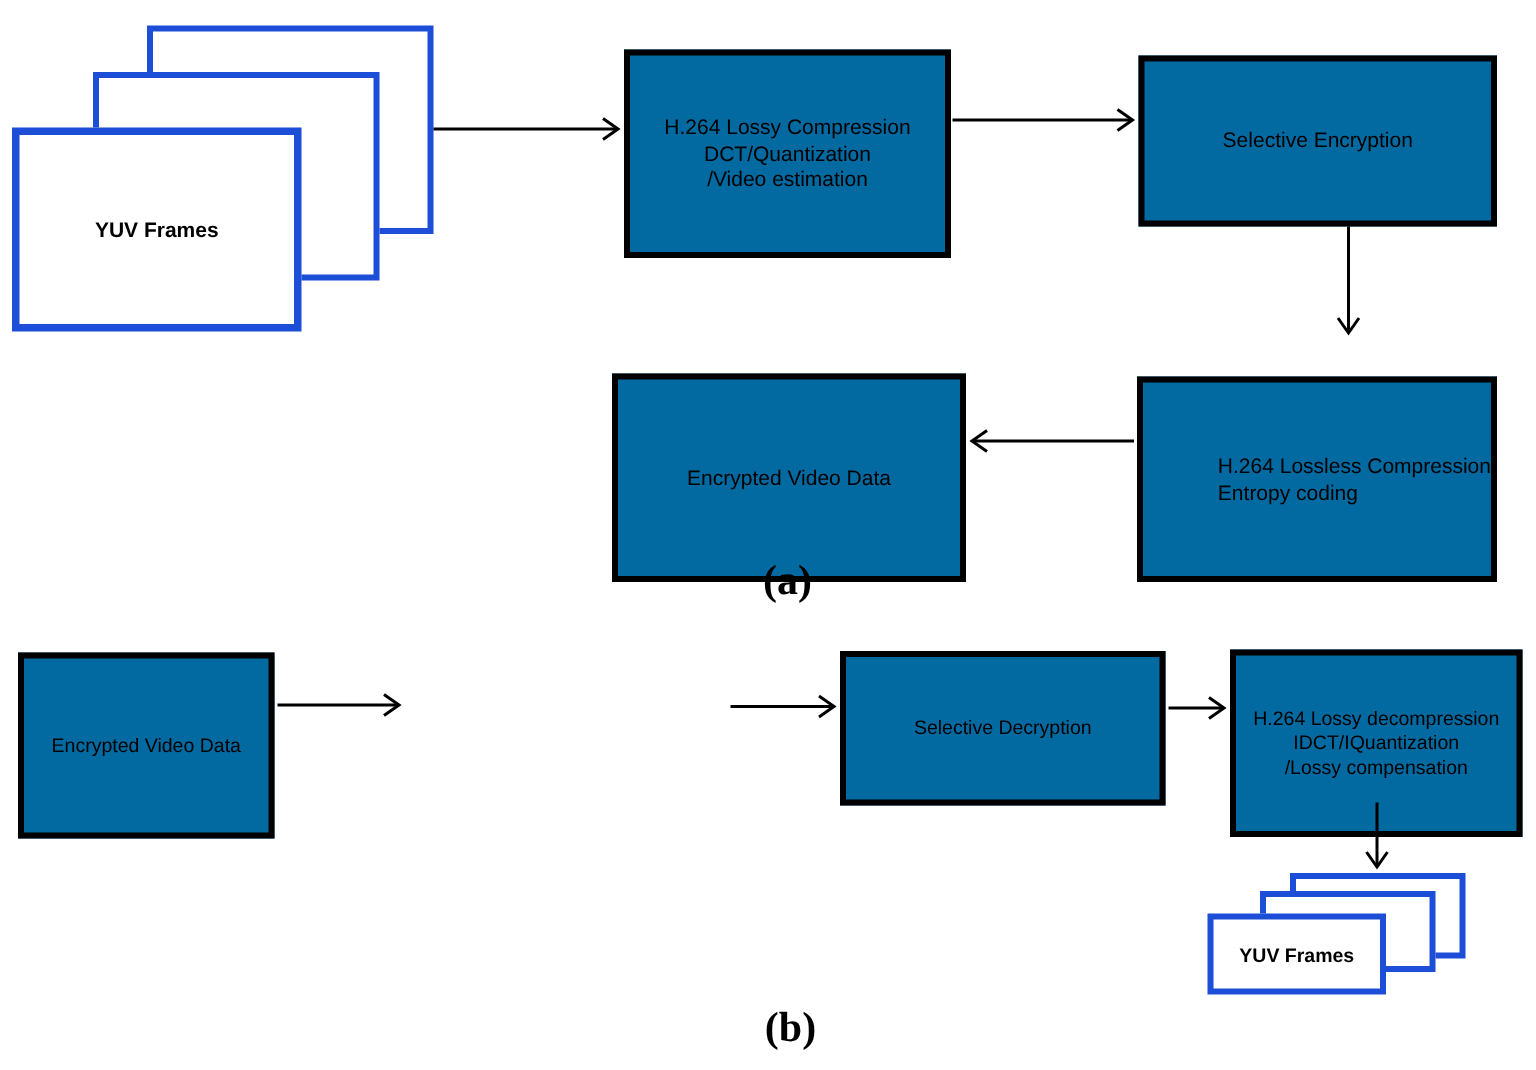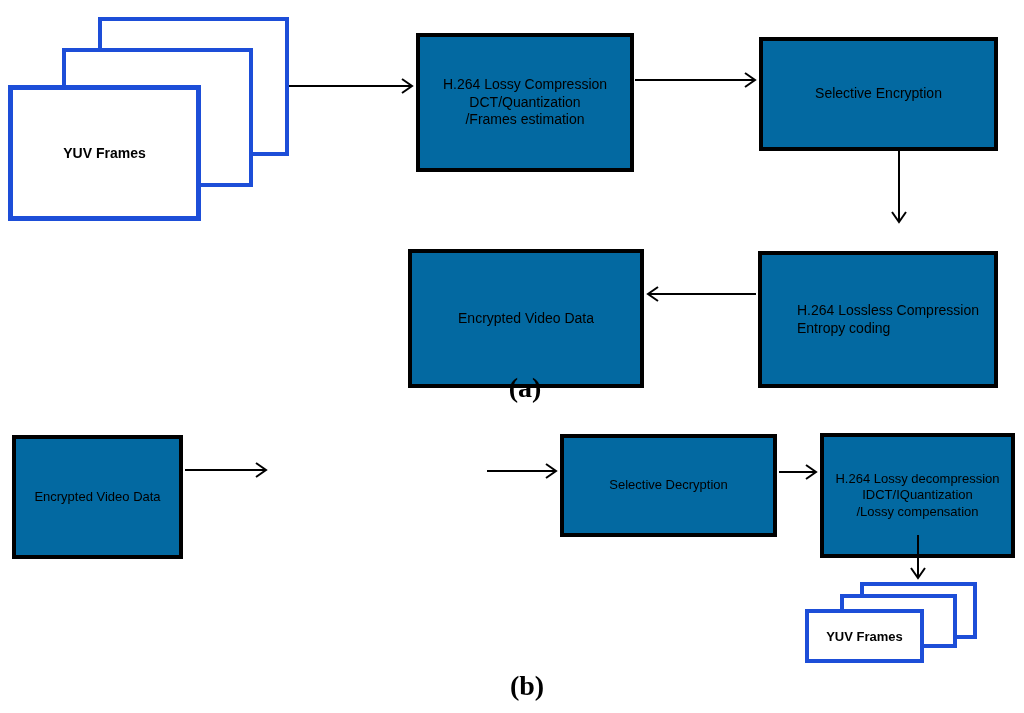--- a/index.html
+++ b/index.html
@@ -24,21 +24,21 @@
     display: flex;
     align-items: center;
     justify-content: center;
     text-align: center;
     font-weight: normal;
     line-height: 1.25;
     margin-top: 25px;
   }
   .box .lines span { display: block; }
   .box.align-left {
-    justify-content: center;
+    justify-content: flex-end;
     text-align: left;
   }
   .fs14 { font-size: 14px; }
   .fs13 { font-size: 13px; justify-content: center; }
   .stack-rect {
     position: absolute;
     box-sizing: border-box;
     border: 4px solid #1d4ed8;
     background: #ffffff;
     display: flex;
@@ -70,21 +70,21 @@
   <div class="stack-rect" style="left:98px; top:17px; width:191px; height:139px;"></div>
   <div class="stack-rect" style="left:62px; top:48px; width:191px; height:139px;"></div>
   <div class="stack-rect fs14" style="left:8px; top:85px; width:193px; height:136px; border-width:5px;">
     <span>YUV Frames</span>
   </div>
 
   <div class="box fs14" style="left:416px; top:8px; width:218px; height:139px;">
     <div class="lines">
       <span>H.264 Lossy Compression</span>
       <span>DCT/Quantization</span>
-      <span>/Frames estimation</span>
+      <span>/Video estimation</span>
     </div>
   </div>
 
   <div class="box fs14" style="left:759px; top:12px; width:239px; height:114px;">
     <span>Selective Encryption</span>
   </div>
 
   <div class="box align-left fs14" style="left:758px; top:226px; width:240px; height:137px; padding-left:20px;">
     <div class="lines">
       <span>H.264 Lossless Compression</span>

